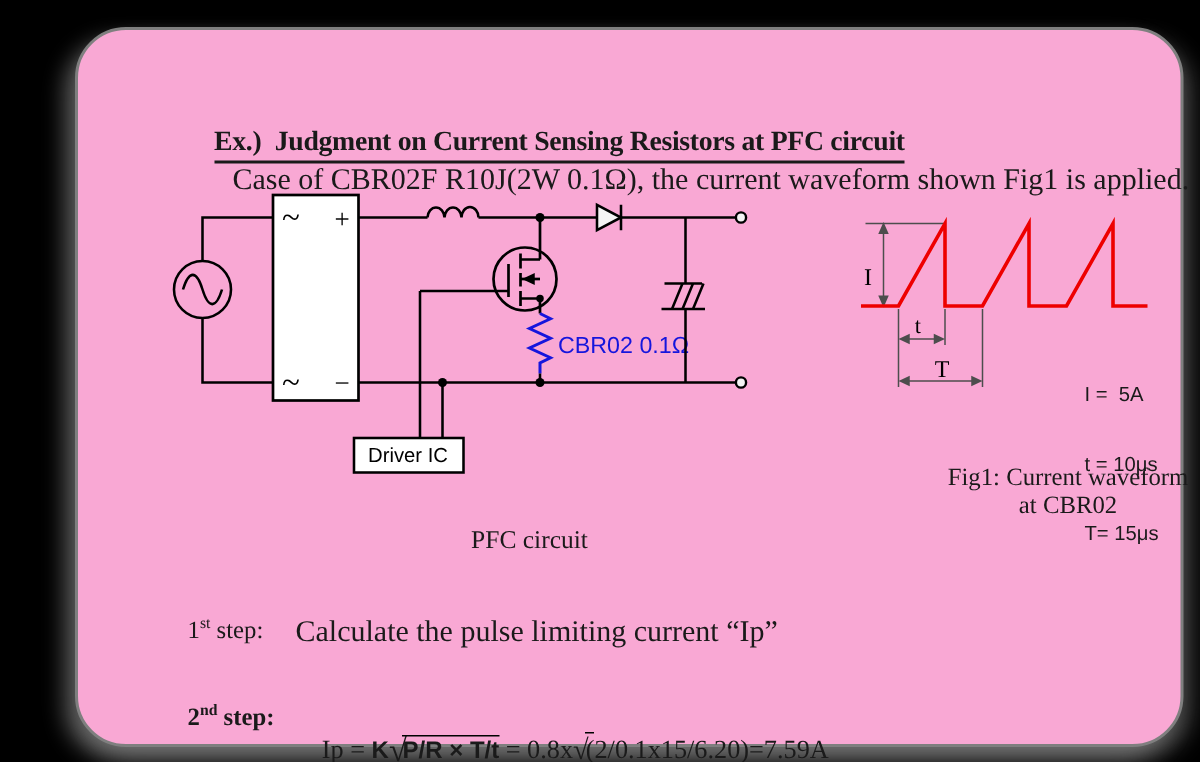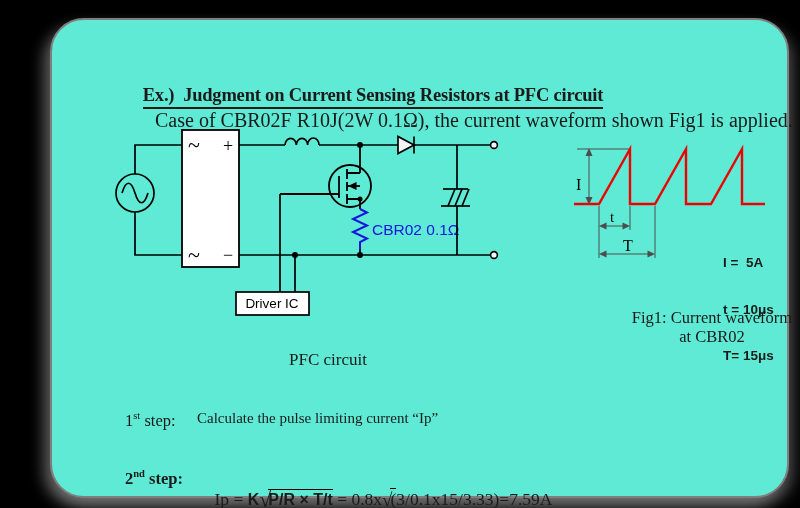--- a/index.html
+++ b/index.html
@@ -1,31 +1,31 @@
 <!DOCTYPE html>
 <html><head>
 <meta charset="utf-8">
 <style>
   html,body{margin:0;padding:0;}
   body{width:800px;height:508px;background:#000;position:relative;overflow:hidden;
        font-family:"Liberation Serif",serif;color:#1a1a1a;}
   .panel{position:absolute;left:50px;top:18px;width:735px;height:476px;
-         background:#5eead4;border:2px solid #7f7f7f;border-radius:34px;
+         background:#f9a8d4;border:2px solid #7f7f7f;border-radius:34px;
          box-shadow:-7px 8px 14px rgba(185,185,185,.45), 6px 8px 14px rgba(185,185,185,.32);}
   .abs{position:absolute;}
   .title{left:73px;top:44px;font-size:18.5px;font-weight:bold;letter-spacing:-0.2px;white-space:pre;}
   .title span{border-bottom:2px solid #1a1a1a;padding-bottom:2px;}
   .subtitle{left:103px;top:89px;font-size:20px;white-space:pre;}
-  .pfc-caption{left:237px;top:330px;width:150px;text-align:left;font-size:17px;}
+  .pfc-caption{left:226px;top:330px;width:150px;text-align:center;font-size:17px;}
   .fig-caption{left:555px;top:288px;width:210px;text-align:center;font-size:16.5px;line-height:19px;}
-  .wave-values{left:671px;top:204px;font-size:13.5px;font-weight:bold;line-height:15.5px;
+  .wave-values{left:671px;top:204px;font-size:13.5px;font-weight:normal;line-height:15.5px;
                font-family:"Liberation Sans",sans-serif;white-space:pre;}
   .step-label{font-size:16.5px;white-space:pre;}
   .step-label sup{font-size:10.5px;}
-  .step1-text{left:145px;top:390px;font-size:15px;white-space:pre;}
+  .step1-text{left:145px;top:390px;font-size:20px;white-space:pre;}
   .remark{left:163px;top:407px;font-size:15.5px;white-space:pre;}
   .s1{left:73px;top:390px;}
   .s2{left:73px;top:448px;font-weight:bold;}
   .formula{left:145px;top:446px;font-size:17.5px;white-space:pre;}
   .f-sans{font-family:"Liberation Sans",sans-serif;font-weight:bold;font-size:16px;}
   .f-rad{font-size:22px;vertical-align:-2px;margin-right:-3px;}
   .f-vinc{border-top:1.8px solid #000;padding-top:1px;}
   .f-rad2{font-size:19px;vertical-align:-1px;margin-right:-2px;}
   .f-vinc2{border-top:1.6px solid #000;}
   svg text{font-family:"Liberation Serif",serif;}
@@ -144,16 +144,16 @@
     <div>at CBR02</div>
   </div>
 
   <div class="abs pfc-caption">PFC circuit</div>
 
   <div class="abs step-label s1"><span>1</span><sup>st</sup><span> step:</span></div>
   <div class="abs step1-text">Calculate the pulse limiting current “Ip”</div>
 
   <div class="abs step-label s2"><span>2</span><sup>nd</sup><span> step:</span></div>
   <div class="abs formula">
-    <span>Ip = </span><span class="f-sans">K</span><span class="f-rad">√</span><span class="f-vinc f-sans">P/R × T/t</span><span> = 0.8x</span><span class="f-rad2">√</span><span class="f-vinc2">(</span><span>3/0.1x15/3.33)=7.59A</span>
+    <span>Ip = </span><span class="f-sans">K</span><span class="f-rad">√</span><span class="f-vinc f-sans">P/R × T/t</span><span> = 0.8x</span><span class="f-rad2">√</span><span class="f-vinc2">(</span><span>2/0.1x15/6.20)=7.59A</span>
   </div>
 
 </div>
 
 </body></html>

